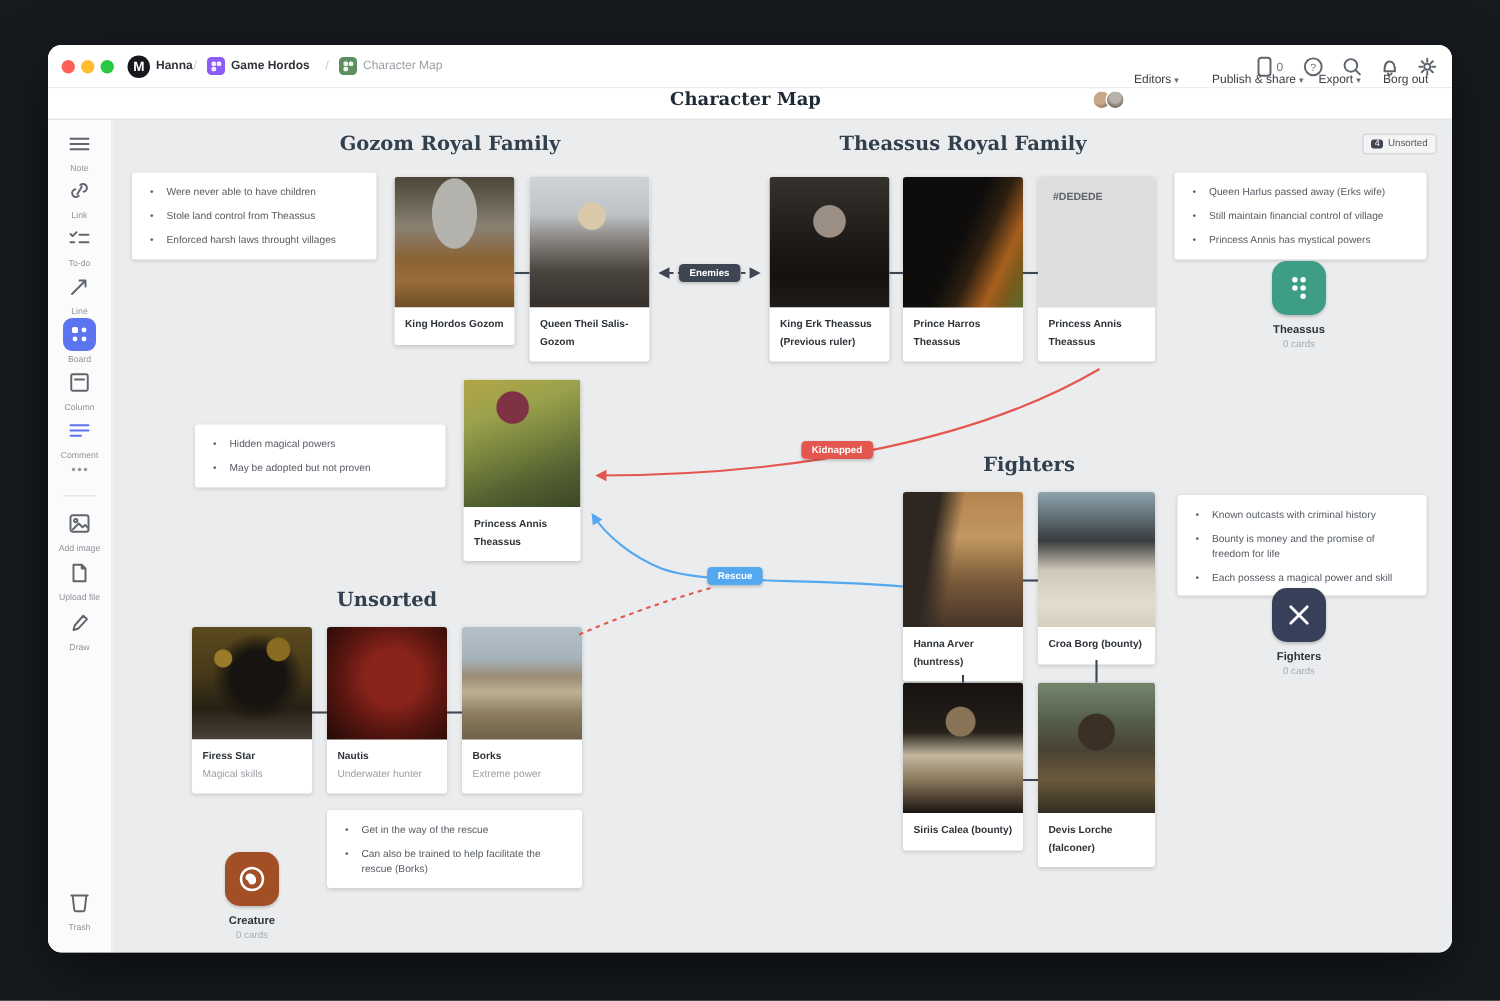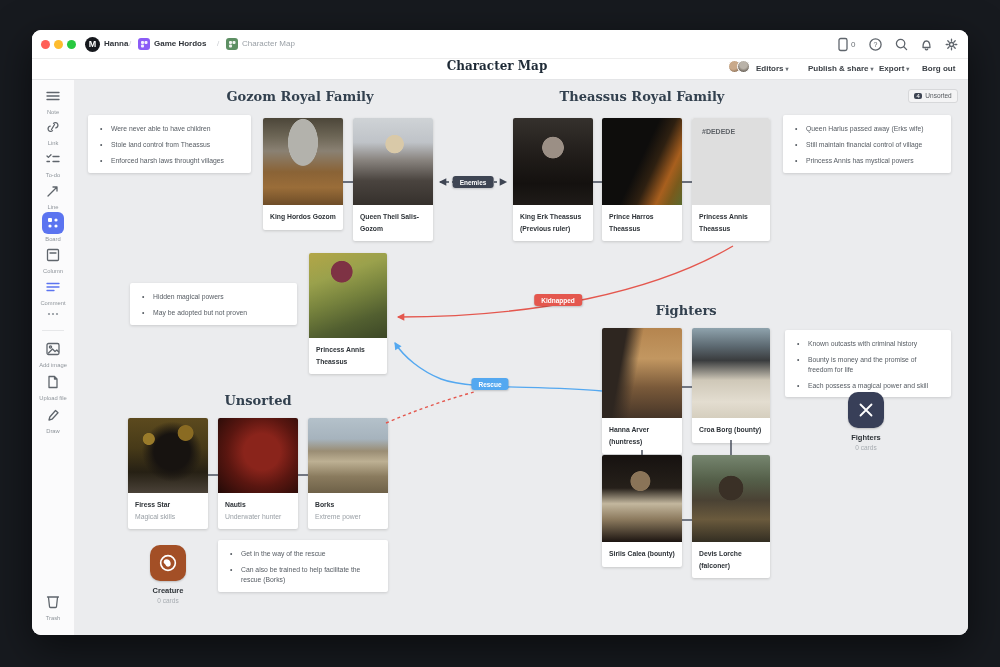--- a/index.html
+++ b/index.html
@@ -22,21 +22,21 @@
   .slash::after { content:"/"; }
   .bicon { position:absolute; top:38px; width:12px; height:12px; border-radius:3px; }
   .bicon i { position:absolute; left:3px; top:3px; width:2.5px; height:2.5px; background:rgba(255,255,255,.9); border-radius:1px; box-shadow:3.5px 0 0 rgba(255,255,255,.9), 0 3.5px 0 rgba(255,255,255,.9); }
   .tico { position:absolute; top:37px; }
   .tico svg { display:block; }
   .statusnum { position:absolute; top:40px; font-size:8px; color:#6b7076; }
 
   .toolbar { position:absolute; left:32px; top:59px; width:936px; height:21px; background:#fff; border-bottom:1px solid #e4e5e7; }
   .maintitle { position:absolute; left:397px; top:59px; width:200px; text-align:center; font-family:"DejaVu Serif", serif;
     font-size:12px; font-weight:700; color:#1e2a36; }
-  .tbtn { position:absolute; top:64px; font-size:8px; color:#3a3f45; white-space:nowrap;font-weight:bold; }
+  .tbtn { position:absolute; top:48px; font-size:8px; color:#3a3f45; white-space:nowrap; }
   .chev::after { content:"▾"; font-size:6px; color:#6b7076; margin-left:2px; }
   .avatar { position:absolute; top:60px; width:13px; height:13px; border-radius:50%; border:1.5px solid #fff; }
   .av1 { background:radial-gradient(circle at 40% 35%, #c9a98a 0 45%, #6b513c 100%); }
   .av2 { background:radial-gradient(circle at 50% 35%, #b9b2a8 0 40%, #3e352c 100%); }
 
   
   .sidebar { position:absolute; left:32px; top:80px; width:43px; height:555px; background:#fbfbfc; border-right:1px solid #ececee; }
   .tool { position:absolute; left:33px; width:40px; text-align:center; }
   .tool .ibox { display:inline-block; width:20px; height:18px; }
   .tool .lbl { display:block; font-size:5.8px; color:#8f959b; margin-top:1px; }
@@ -330,28 +330,39 @@
   </div>
   <div class="icard" style="left:218px; top:418px; width:80px;">
     <div class="img ph-nautis" style="height:75px"></div>
     <div class="cap"><span>Nautis</span><span class="sub">Underwater hunter</span></div>
   </div>
   <div class="icard" style="left:308px; top:418px; width:80px;">
     <div class="img ph-borks" style="height:75px"></div>
     <div class="cap"><span>Borks</span><span class="sub">Extreme power</span></div>
   </div>
 
+  <div class="board" style="left:830px; top:174px;">
+    <span class="bic bg-theassus"><svg width="22" height="22" viewBox="0 0 24 24">
+              <circle cx="9" cy="6" r="2" fill="#fff"></circle>
+              <circle cx="15" cy="6" r="2" fill="#fff"></circle>
+              <circle cx="9" cy="12" r="2" fill="#fff"></circle>
+              <circle cx="15" cy="12" r="2" fill="#fff"></circle>
+              <circle cx="15" cy="18" r="2" fill="#fff"></circle>
+            </svg></span>
+    <span class="bl">Theassus</span>
+    <span class="bc">0 cards</span>
+  </div>
   <div class="board" style="left:830px; top:392px;">
     <span class="bic bg-fighters"><svg width="22" height="22" viewBox="0 0 24 24">
               <path class="icw" d="M6 6 L18 18 M18 6 L6 18"></path>
             </svg></span>
     <span class="bl">Fighters</span>
     <span class="bc">0 cards</span>
   </div>
-  <div class="board" style="left:132px; top:545px;">
+  <div class="board" style="left:132px; top:568px;">
     <span class="bic bg-creature"><svg width="22" height="22" viewBox="0 0 24 24">
               <circle cx="12" cy="12" r="8" stroke="#fff" stroke-width="1.8" fill="none"></circle>
               <path d="M10 8 c3 0 5 2 5 5 c0 2 -1.5 3 -3 3 c-2.5 0 -2 -2.5 -4 -3.5 c-1.5 -0.8 -0.5 -4.5 2 -4.5 Z" fill="#fff"></path>
             </svg></span>
     <span class="bl">Creature</span>
     <span class="bc">0 cards</span>
   </div>
 
   <svg class="links" width="1000" height="667" viewBox="0 0 1000 667">
     <defs>

